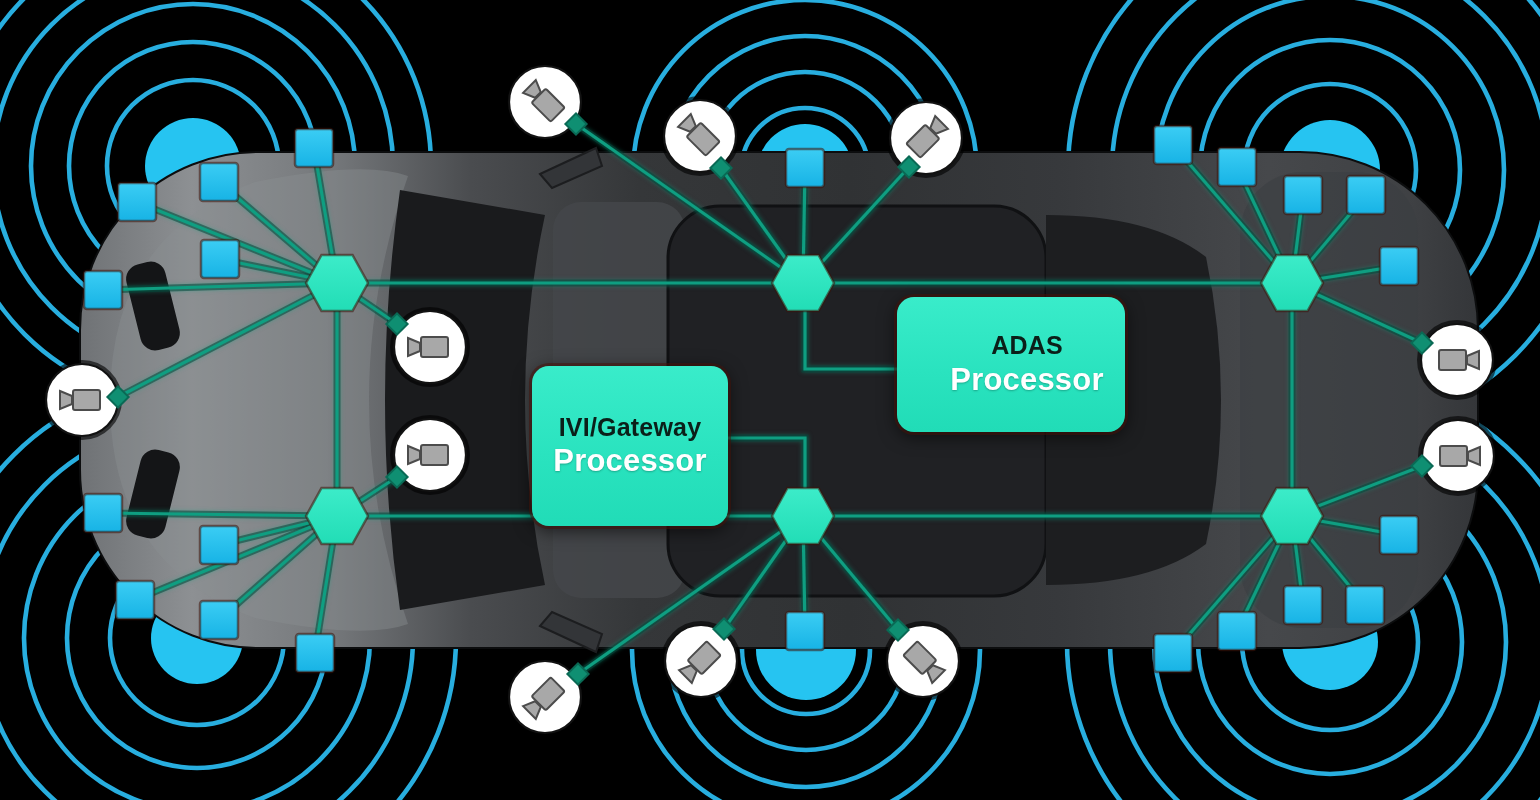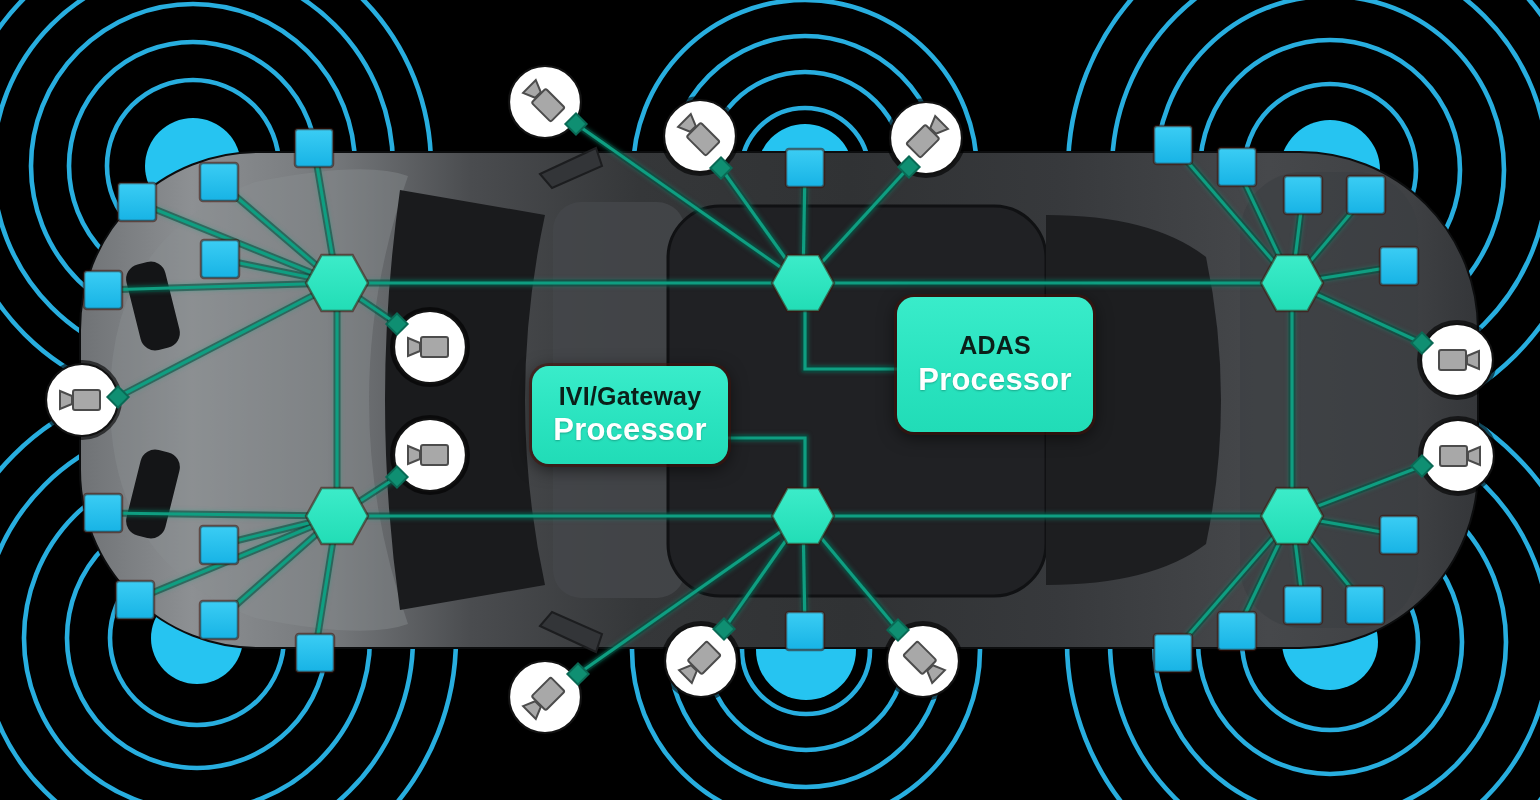--- a/index.html
+++ b/index.html
@@ -316,21 +316,21 @@
           <circle cx="0" cy="0" r="36" fill="#ffffff" stroke="#121212" stroke-width="2.2"></circle>
           <g transform="scale(-1,1)">
             <polygon points="-22,-9 -10,-4 -10,4 -22,9" fill="#a8a8a8" stroke="#4c4c4c" stroke-width="2"></polygon>
             <rect x="-9" y="-10" width="27" height="20" rx="2" fill="#a8a8a8" stroke="#4c4c4c" stroke-width="2"></rect>
           </g>
           <rect x="-43.5" y="2.5" width="15" height="15" transform="rotate(45 -36 10)" fill="#0f8f72" stroke="#0a6a55" stroke-width="2"></rect>
         </g>
       </g>
   </svg>
 
-  <div class="proc-box" id="box-adas" style="left: 897px; top: 297px; width: 196px; height: 135px;">
+  <div class="proc-box" id="box-adas" style="left: 897px; top: 297px; width: 196px; height: 135px; padding-left: 32px;">
     <div class="proc-line1">ADAS</div>
     <div class="proc-line2">Processor</div>
   </div>
-  <div class="proc-box" id="box-ivi" style="left: 532px; top: 366px; width: 196px; height: 98px;">
+  <div class="proc-box" id="box-ivi" style="left: 532px; top: 366px; width: 196px; height: 160px;">
     <div class="proc-line1">IVI/Gateway</div>
     <div class="proc-line2">Processor</div>
   </div>
 </div>
 
 </body></html>

